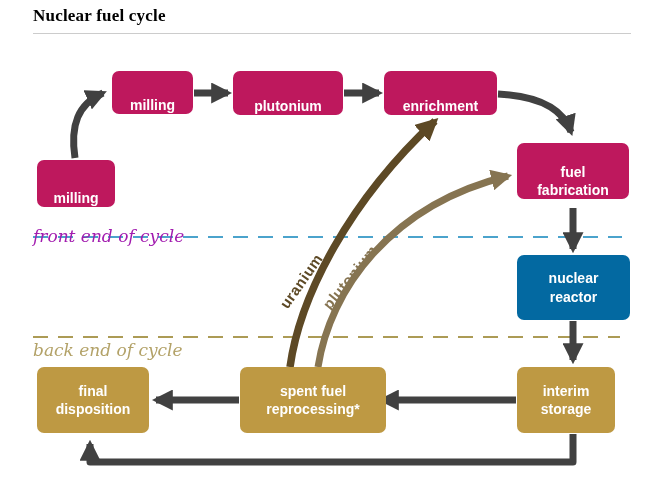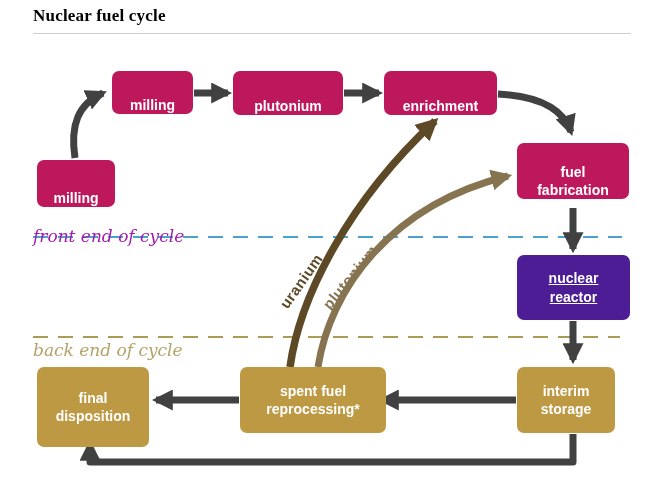--- a/index.html
+++ b/index.html
@@ -13,31 +13,31 @@
     font-family:Liberation Serif, serif;
   }
   .title-rule{position:absolute;left:33px;top:33px;width:598px;height:1px;background:#ccc;}
   svg.arrows{position:absolute;left:0;top:0;}
   .box{
     position:absolute;border-radius:7px;color:#fff;font-weight:bold;font-size:14px;
     display:flex;align-items:center;justify-content:center;text-align:center;
     line-height:1.3;padding:0 9px;box-sizing:border-box;
   }
   .blue{background:#be185d;align-items:flex-end;}
-  .red{background:#4c1d95;text-decoration:underline;}
+  .red{background:#0369a1;}
   .tan{background:#BE9943;}
   #box-mining{left:37px;top:160px;width:78px;height:47px;}
   #box-milling{left:112px;top:71px;width:81px;height:43px;}
   #box-conversion{left:233px;top:71px;width:110px;height:44px;}
   #box-enrichment{left:384px;top:71px;width:113px;height:44px;}
   #box-fuel-fabrication{left:517px;top:143px;width:112px;height:56px;}
   #box-nuclear-reactor{left:517px;top:255px;width:113px;height:65px;}
   #box-interim-storage{left:517px;top:367px;width:98px;height:66px;}
   #box-spent-fuel-reprocessing{left:240px;top:367px;width:146px;height:66px;}
-  #box-final-disposition{left:37px;top:367px;width:112px;height:80px;}
+  #box-final-disposition{left:37px;top:367px;width:112px;height:66px;}
   .zone-label{
     position:absolute;font-family:"DejaVu Serif",serif;font-style:italic;font-size:17px;
   }
   #zone-front{left:33px;top:226px;color:#a21caf;}
   #zone-back{left:33px;top:340px;color:#B3A268;}
   .flow-label{
     position:absolute;font-weight:bold;font-size:15px;letter-spacing:.5px;white-space:nowrap;
   }
   #flow-uranium{left:301px;top:281px;color:#5D4925;transform:translate(-50%,-50%) rotate(-55deg);}
   #flow-plutonium{left:350px;top:277px;color:#867451;transform:translate(-50%,-50%) rotate(-51deg);}

